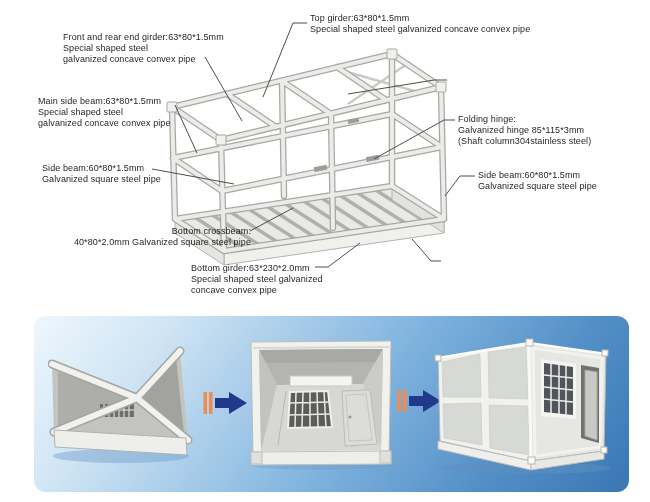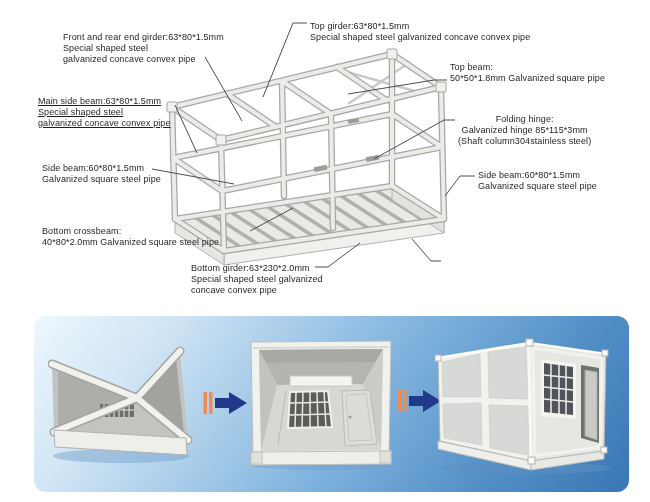--- a/index.html
+++ b/index.html
@@ -19,27 +19,27 @@
   .diagram svg{position:absolute;left:0;top:0;}
   .lbl{
     position:absolute;
     font-size:9px;
     line-height:11px;
     color:var(--label_text,#1f1f1f);
     white-space:pre-line;
     letter-spacing:0.1px;
   }
   #lbl-front-rear{left:63px;top:32px;}
-  #lbl-top-girder{left:310px;top:13px;margin-top:8px;}
+  #lbl-top-girder{left:310px;top:13px;}
   #lbl-top-beam{left:450px;top:62px;}
-  #lbl-main-side{left:38px;top:96px;text-decoration:underline;}
-  #lbl-folding-hinge{left:458px;top:114px;text-align:center;}
+  #lbl-main-side{left:38px;top:96px;}
+  #lbl-folding-hinge{left:458px;top:114px;}
   #lbl-side-left{left:42px;top:163px;}
   #lbl-side-right{left:478px;top:170px;}
-  #lbl-bottom-cross{left:42px;top:226px;width:209px;}
+  #lbl-bottom-cross{left:42px;top:226px;width:209px;text-align:right;}
   #lbl-bottom-girder{left:191px;top:263px;}
   #lbl-corner{left:443px;top:246px;}
 
   .beam-outer{stroke:var(--steel_shadow,#a7a7a4);stroke-width:6.5;fill:none;stroke-linecap:round;stroke-linejoin:round;}
   .beam-inner{stroke:var(--steel_light,#ebebe8);stroke-width:4;fill:none;stroke-linecap:round;stroke-linejoin:round;}
   .leader{stroke:#4d4d4b;stroke-width:1;fill:none;}
 
   .band{
     position:absolute;left:34px;top:316px;width:595px;height:176px;
     border-radius:12px;
@@ -131,22 +131,20 @@
         <polyline class="leader" points="315,267 328,267 360,243"></polyline>
         <polyline class="leader" points="441,261 431,261 412,239"></polyline>
       </g>
     </svg>
 
     <div class="lbl" id="lbl-front-rear">Front and rear end girder:63*80*1.5mm
 Special shaped steel
 galvanized concave convex pipe</div>
     <div class="lbl" id="lbl-top-girder">Top girder:63*80*1.5mm
 Special shaped steel galvanized concave convex pipe</div>
-    <div class="lbl" id="lbl-top-beam">Top beam:
-50*50*1.8mm Galvanized square pipe</div>
     <div class="lbl" id="lbl-main-side">Main side beam:63*80*1.5mm
 Special shaped steel
 galvanized concave convex pipe</div>
     <div class="lbl" id="lbl-folding-hinge">Folding hinge:
 Galvanized hinge 85*115*3mm
 (Shaft column304stainless steel)</div>
     <div class="lbl" id="lbl-side-left">Side beam:60*80*1.5mm
 Galvanized square steel pipe</div>
     <div class="lbl" id="lbl-side-right">Side beam:60*80*1.5mm
 Galvanized square steel pipe</div>

